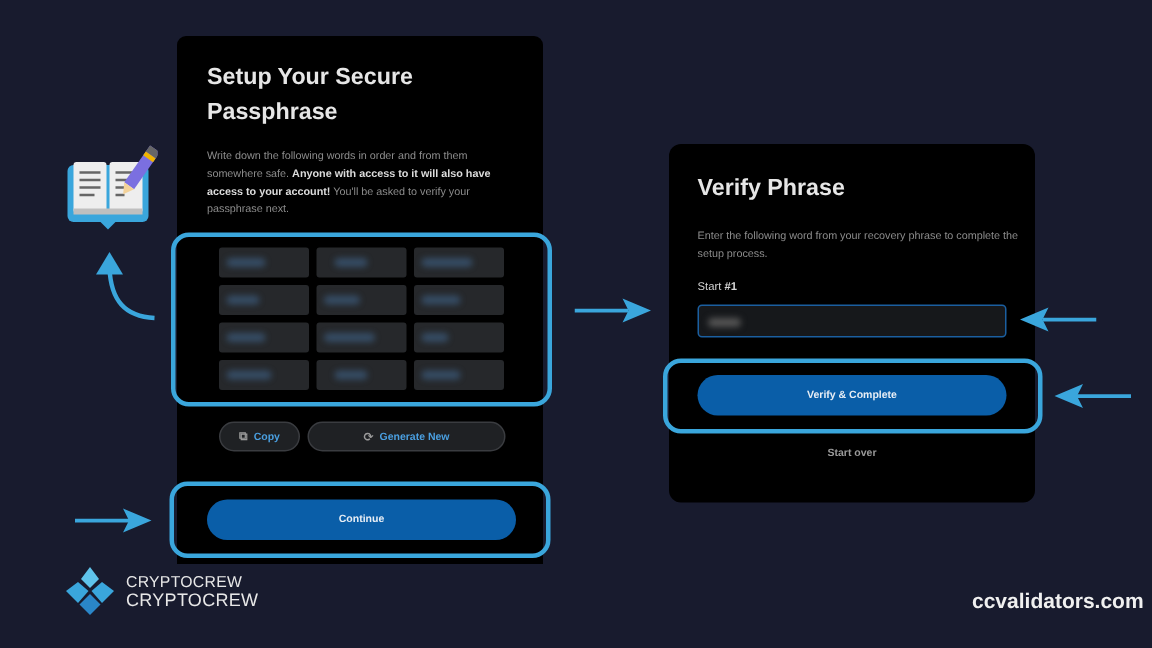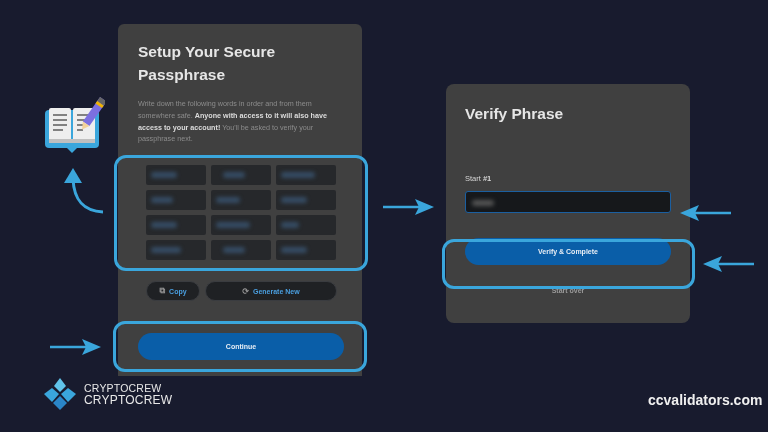--- a/index.html
+++ b/index.html
@@ -1,21 +1,21 @@
 <!DOCTYPE html>
 <html><head>
 <meta charset="utf-8">
 <style>
   * { box-sizing: border-box; margin: 0; padding: 0; }
   html, body { width: 768px; height: 432px; overflow: hidden; }
   body { background: #181b2e; font-family: "Liberation Sans", "DejaVu Sans", sans-serif; position: relative; color: #e8e8e8; }
 
-  .card { position: absolute; background: #404040; border-radius: 8px; }
+  .card { position: absolute; background: #000000; border-radius: 8px; }
   #card-left { left: 118px; top: 24px; width: 244px; height: 352px; border-radius: 6px 6px 0 0; }
-  #card-right { left: 446px; top: 84px; width: 244px; height: 239px; }
+  #card-right { left: 446px; top: 96px; width: 244px; height: 239px; }
 
   .title { position: absolute; font-weight: 700; color: #e6e6e6; font-size: 15.5px; line-height: 23px; }
   #left-title { left: 20px; top: 16px; width: 210px; }
   #right-title { left: 19px; top: 18px; font-size: 15.5px; }
 
   .desc { position: absolute; font-size: 7.2px; line-height: 11.8px; color: #8c8c8c; }
   .desc b { color: #dcdcdc; font-weight: 700; }
   #left-desc { left: 20px; top: 74px; width: 210px; }
   #right-desc { left: 19px; top: 55px; width: 215px; }
 
@@ -132,20 +132,21 @@
   </div>
   <div class="pill-btn" id="gen-btn">
     <span class="ico">⟳</span>
     <span>Generate New</span>
   </div>
   <div class="primary" id="continue-btn">Continue</div>
 </div>
 
 <div class="card" id="card-right">
   <div class="title" id="right-title">Verify Phrase</div>
+  <div class="desc" id="right-desc">Enter the following word from your recovery phrase to complete the setup process.</div>
   <div class="field-label">
     <span>Start </span><b>#1</b>
   </div>
   <div id="word-input">
       <div class="blur"></div>
     </div>
   <div class="primary" id="verify-btn">Verify &amp; Complete</div>
   <div class="start-over">Start over</div>
 </div>
 

